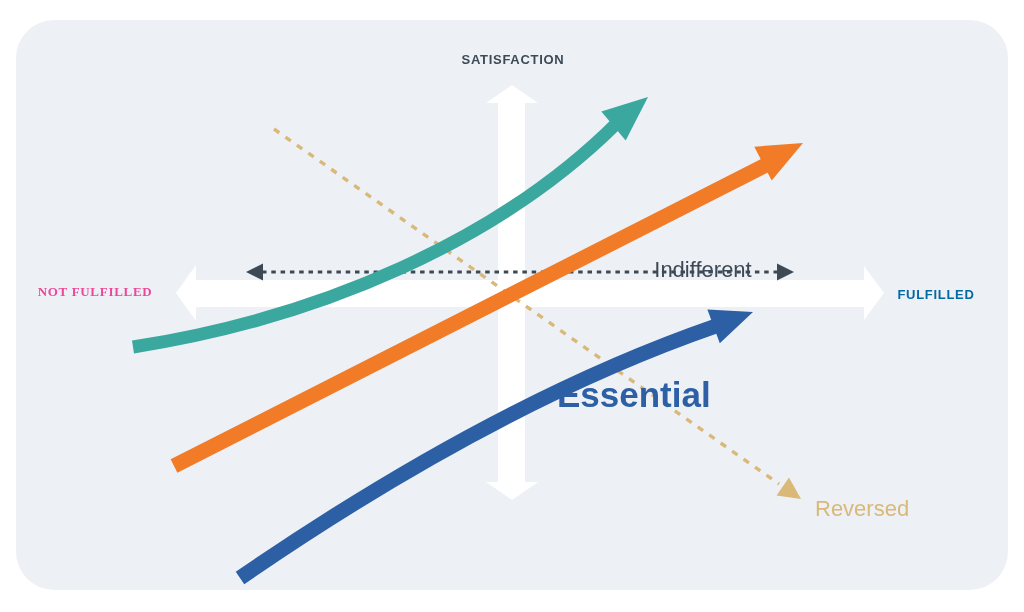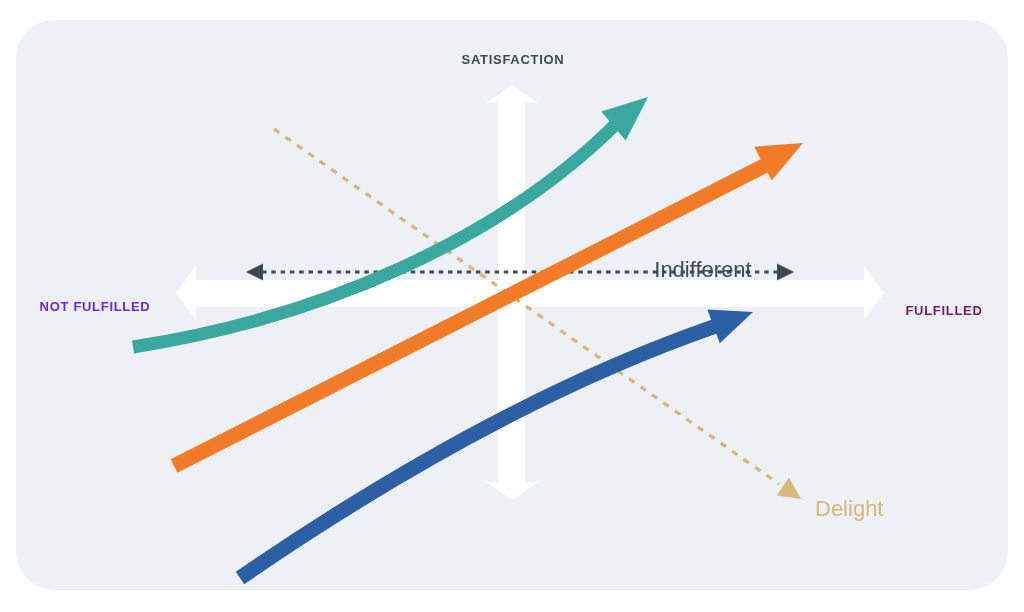--- a/index.html
+++ b/index.html
@@ -47,24 +47,25 @@
 
     <line x1="174" y1="466" x2="768" y2="164" stroke-width="15" style="stroke: rgb(242, 123, 39);"></line>
     <polygon points="803,143 771.7,180.5 754.3,146.7" style="fill: rgb(242, 123, 39);"></polygon>
 
     <path d="M240,578 C400,468 560,380 716,326" fill="none" stroke-width="15" style="stroke: rgb(45, 95, 165);"></path>
     <polygon points="753,312 719.8,343.3 707.4,309.5" style="fill: rgb(45, 95, 165);"></polygon>
   </svg>
 
   <div class="lbl axis-cap ctr" style="left: 513px; top: 53px; color: rgb(61, 74, 85);">SATISFACTION</div>
 
-  <div class="lbl axis-cap ctr" style="left: 95px; top: 300px; color: #6d28d9;">NOT FULFILLED</div>
+  <div class="lbl axis-cap ctr" style="left: 95px; top: 285px; color: #ec4899; font-family: Liberation Serif, serif;">NOT FULFILLED</div>
 
-  <div class="lbl axis-cap ctr" style="left: 936px; top: 304px; color: #701a75; margin-left: 8px;">FULFILLED</div>
+  <div class="lbl axis-cap ctr" style="left: 936px; top: 288px; color: #0369a1;">FULFILLED</div>
 
 
 
+  <div class="lbl curve-lbl" style="left: 557px; top: 377px; color: rgb(45, 95, 165);">Essential</div>
 
   <div class="lbl ref-lbl ctr" style="left: 703px; top: 243px; color: rgb(61, 74, 85); margin-top: 16px;">Indifferent</div>
 
-  <div class="lbl ref-lbl" style="left: 815px; top: 498px; color: rgb(217, 184, 120);">Delight</div>
+  <div class="lbl ref-lbl" style="left: 815px; top: 498px; color: rgb(217, 184, 120);">Reversed</div>
 
 </div>
 
 </body></html>

